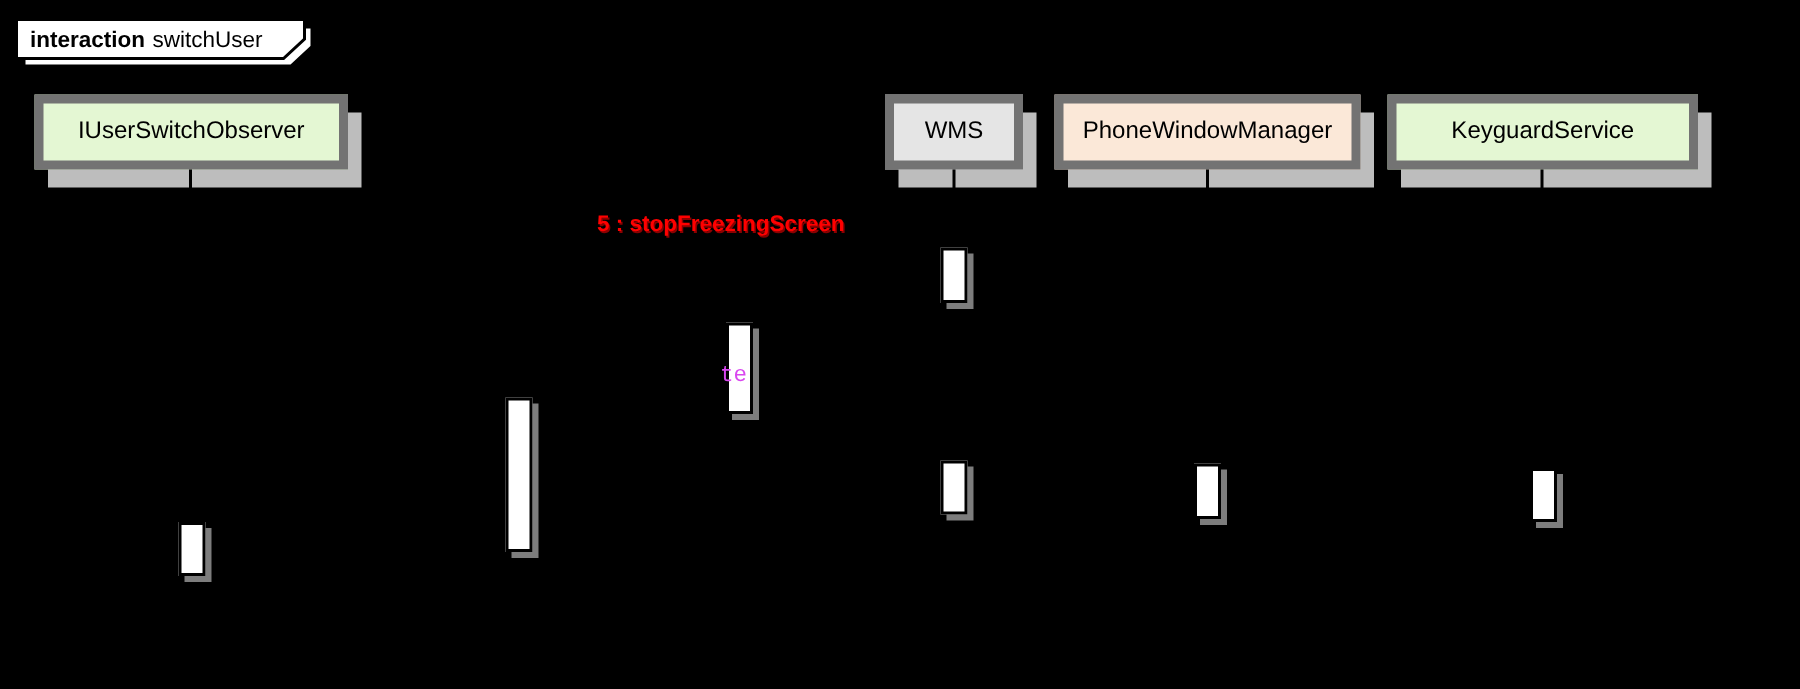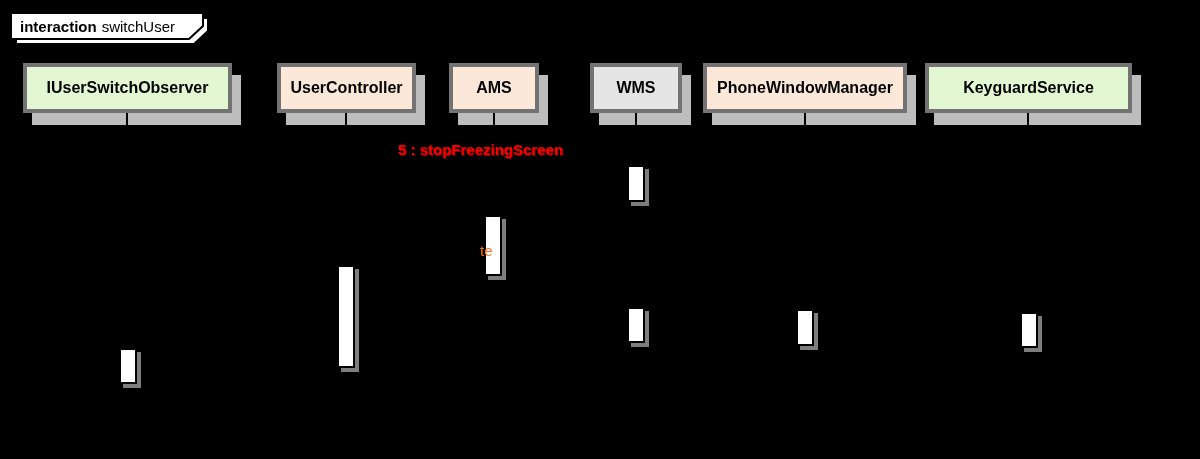--- a/index.html
+++ b/index.html
@@ -19,24 +19,24 @@
   .frame-text {
     position: absolute; left: 10px; top: 4px; width: 185px; height: 22px;
     font-size: 15px; color: #000; white-space: nowrap; line-height: 22px;
   }
   .frame-text .kw { font-weight: bold; }
   .frame-text .nm { font-weight: normal; margin-left: 5px; }
 
   
   .participant {
     position: absolute; top: 63px; height: 50px; z-index: 3;
-    border: 4px solid #737373; box-sizing: border-box;
+    border: 6px solid #737373; box-sizing: border-box;
     box-shadow: 9px 12px 0 #bdbdbd;
     display: flex; align-items: center; justify-content: center;
-    font-size: 16px; font-weight: bold; color: #000; white-space: nowrap;
+    font-size: 16px; font-weight: normal; color: #000; white-space: nowrap;
   }
   .p0 { left: 23px;  width: 209px; background: #e4f7d3; }
   .p1 { left: 277px; width: 139px; background: #fbe8d8; }
   .p2 { left: 449px; width: 90px;  background: #fbe8d8; }
   .p3 { left: 590px; width: 92px;  background: #fbe8d8; }
   .p4 { left: 703px; width: 204px; background: #fbe8d8; }
   .p5 { left: 925px; width: 207px; background: #e4f7d3; }
 
   
   .lifeline { position: absolute; top: 113px; width: 2px; height: 312px; background: #000; z-index: 4; }
@@ -84,22 +84,20 @@
     <svg width="210" height="36">
       <polygon points="6,6 198,6 198,19 184,32 6,32" fill="#ffffff" stroke="#000000" stroke-width="2"></polygon>
       <polygon points="1,1 193,1 193,14 179,27 1,27" fill="#ffffff" stroke="#000000" stroke-width="2"></polygon>
     </svg>
     <div class="frame-text">
       <span class="kw">interaction</span><span class="nm">switchUser</span>
     </div>
   </div>
 
   <div class="participant p0" style="background: rgb(228, 247, 211);">IUserSwitchObserver</div>
-  <div class="participant p1" style="background: rgb(251, 232, 216);">UserController</div>
-  <div class="participant p2" style="background: rgb(251, 232, 216);">AMS</div>
   <div class="participant p3" style="background: #e5e5e5;">WMS</div>
   <div class="participant p4" style="background: rgb(251, 232, 216);">PhoneWindowManager</div>
   <div class="participant p5" style="background: rgb(228, 247, 211);">KeyguardService</div>
 
   <div class="lifeline l0"></div>
   <div class="lifeline l1"></div>
   <div class="lifeline l2"></div>
   <div class="lifeline l3"></div>
   <div class="lifeline l4"></div>
   <div class="lifeline l5"></div>
@@ -107,15 +105,15 @@
   <div class="activation b-wms1"></div>
   <div class="activation b-ams"></div>
   <div class="activation b-uc"></div>
   <div class="activation b-wms2"></div>
   <div class="activation b-pwm"></div>
   <div class="activation b-kgs"></div>
   <div class="activation b-iuso"></div>
 
   <div class="msg m1" style="color: rgb(255, 0, 0);">5 : stopFreezingScreen</div>
 
-  <div class="frag" style="color: #f97316;">te</div>
+  <div class="frag" style="color: #d946ef; font-family: Liberation Mono, monospace;">te</div>
 
 </div>
 
 </body></html>

